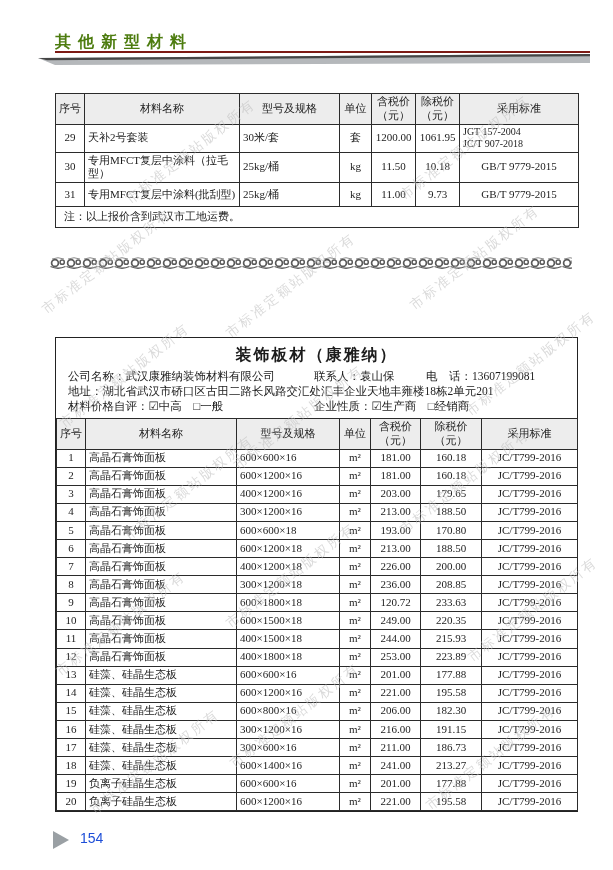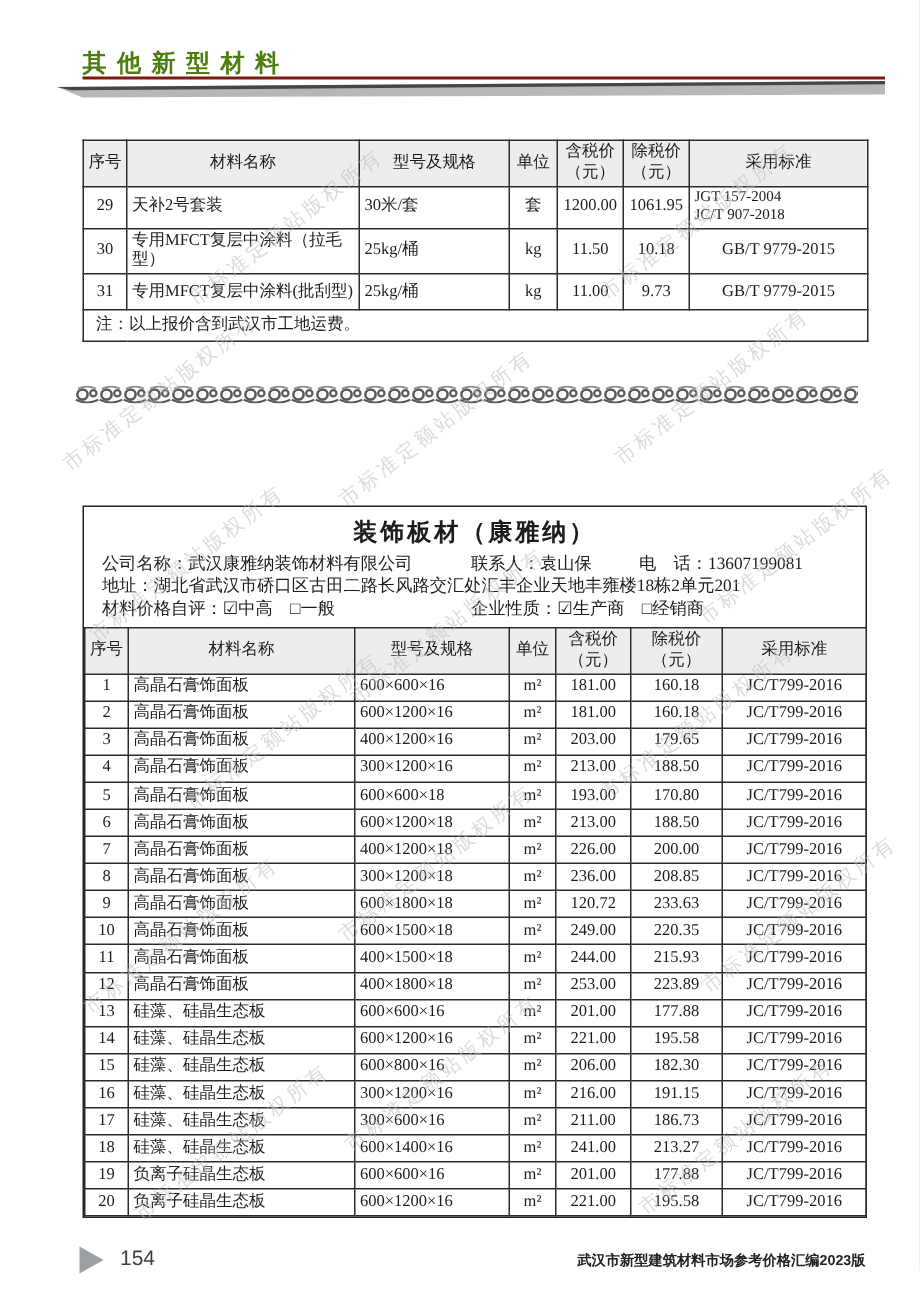--- a/index.html
+++ b/index.html
@@ -35,21 +35,21 @@
   #sec2 .info .row{position:relative;height:15px;white-space:nowrap;}
   #sec2 .info .at260{position:absolute;left:246px;top:0;}
   #sec2 .info .at360{position:absolute;left:358px;top:0;}
   #table2-wrap .doc-table{border-top:1.5px solid #222;}
   #table2-wrap thead th{height:26px;}
   #table2-wrap tbody td{height:15.1px;padding-top:1px;padding-bottom:1px;}
   
   #footer{position:absolute;left:0;top:828px;width:613px;height:30px;font-family:"Liberation Sans","DejaVu Sans",sans-serif;}
   #footer .tri{position:absolute;left:53px;top:3px;width:0;height:0;
     border-top:9px solid transparent;border-bottom:9px solid transparent;border-left:16px solid #9aa0a4;}
-  #footer .pn{position:absolute;left:80px;top:2px;font-size:14px;color:#404040;}
+  #footer .pn{position:absolute;left:80px;top:2px;font-size:14px;color:#1d4ed8;}
   #footer .ed{position:absolute;right:36px;top:6px;font-size:9.5px;color:#222;font-weight:bold;}
   
   .wm{position:absolute;font-family:"Liberation Sans","DejaVu Sans",sans-serif;
     font-size:13.5px;letter-spacing:2.5px;color:#bdbdbd;opacity:.55;white-space:nowrap;
     transform:rotate(-38deg);transform-origin:left center;pointer-events:none;z-index:6;}
 </style>
 </head>
 <body>
 
 <div id="page">
@@ -359,21 +359,20 @@
               <td class="ac">JC/T799-2016</td>
             </tr>
           </tbody>
       </table>
     </div>
   </div>
 
   <div id="footer">
     <div class="tri"></div>
     <div class="pn">154</div>
-    <div class="ed">武汉市新型建筑材料市场参考价格汇编2023版</div>
   </div>
 
 <span class="wm" style="left: 128px; top: 192px;">市标准定额站版权所有</span>
     <span class="wm" style="left: 402px; top: 188px;">市标准定额站版权所有</span>
     <span class="wm" style="left: 44px; top: 302px;">市标准定额站版权所有</span>
     <span class="wm" style="left: 228px; top: 326px;">市标准定额站版权所有</span>
     <span class="wm" style="left: 412px; top: 298px;">市标准定额站版权所有</span>
     <span class="wm" style="left: 62px; top: 416px;">市标准定额站版权所有</span>
     <span class="wm" style="left: 468px; top: 404px;">市标准定额站版权所有</span>
     <span class="wm" style="left: 236px; top: 458px;">市标准定额站版权所有</span>

